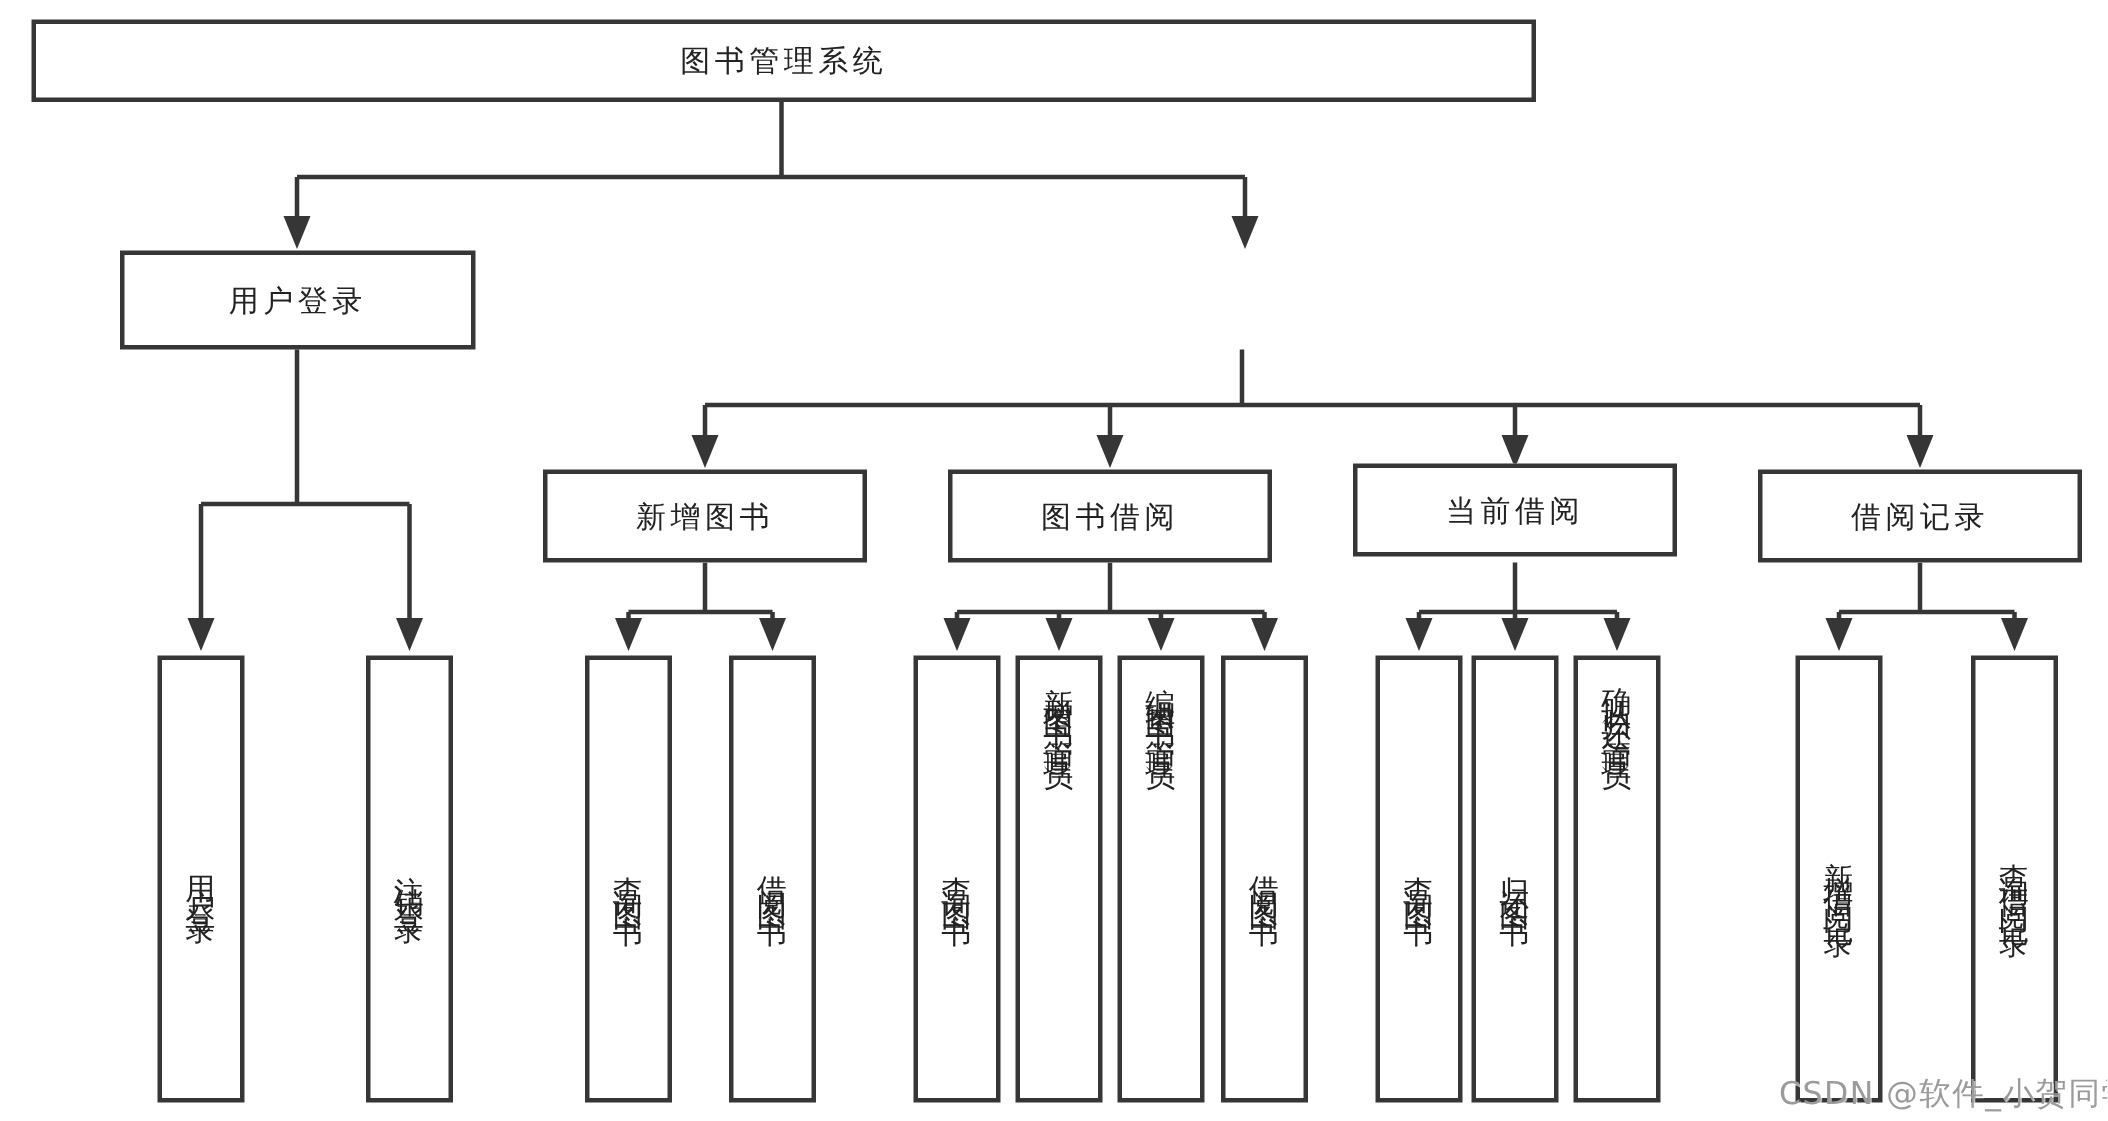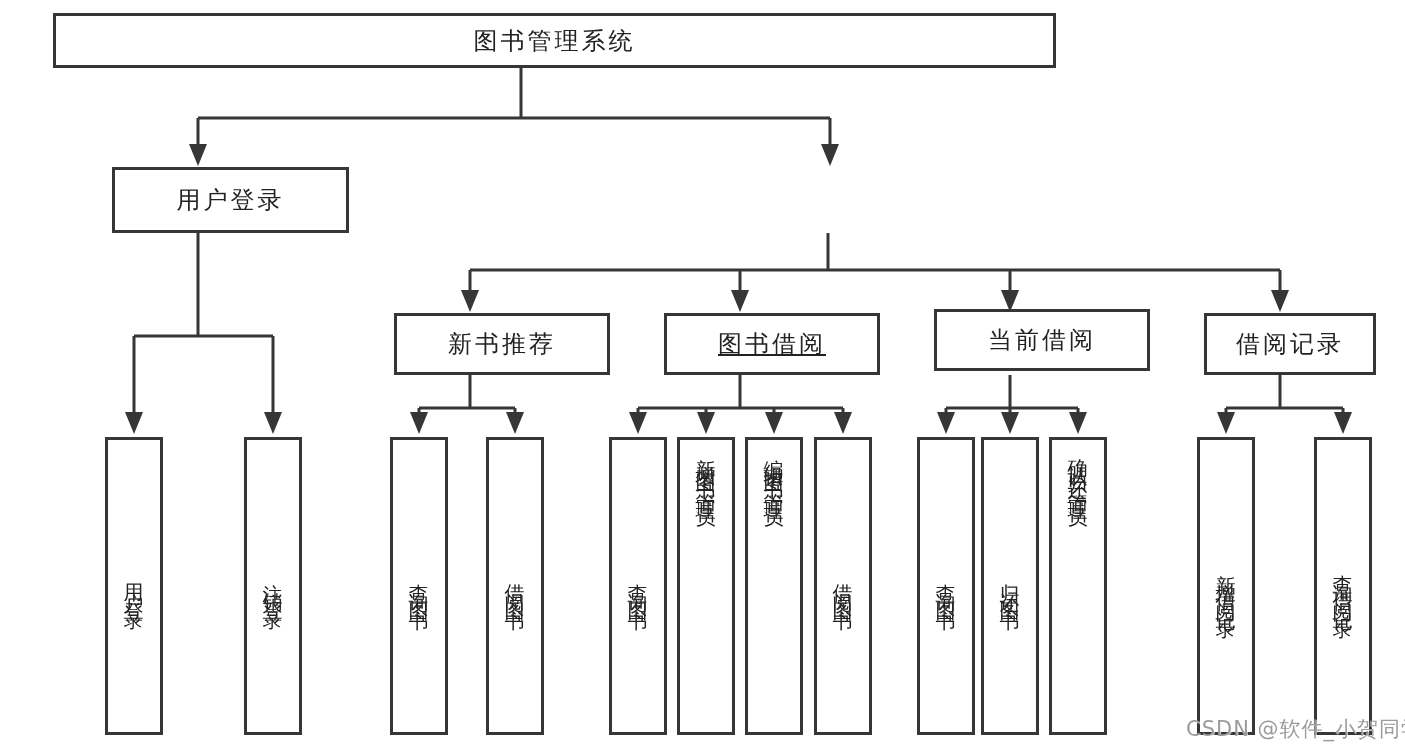--- a/index.html
+++ b/index.html
@@ -22,24 +22,23 @@
     box-sizing: border-box;
     border: 3px solid #363636;
     background: #ffffff;
     color: #222222;
     display: flex;
     align-items: center;
     justify-content: center;
     z-index: 2;
   }
   .h-box {
-    font-size: 24px;
+    font-size: 20px;
     letter-spacing: 3px;
     white-space: nowrap;
-    margin-left: 32px;
   }
   .v-box {
     writing-mode: vertical-rl;
     text-orientation: mixed;
     font-size: 20px;
     letter-spacing: 9px;
     line-height: 1;
   }
   .v-box.top-align {
     justify-content: flex-start;
@@ -93,24 +92,24 @@
       <polygon points="1069,412 1087,412 1078,434"></polygon>
       <polygon points="1217,412 1235,412 1226,434"></polygon>
       <polygon points="1334,412 1352,412 1343,434"></polygon>
     </g>
   </svg>
 
   <div class="box h-box" style="left:21px; top:13px; width:1003px; height:55px;">图书管理系统</div>
 
   <div class="box h-box" style="left:80px; top:167px; width:237px; height:66px;">用户登录</div>
 
-  <div class="box h-box" style="left:362px; top:313px; width:216px; height:62px;">新书推荐</div>
-  <div class="box h-box" style="left:632px; top:313px; width:216px; height:62px;text-decoration:underline;">图书借阅</div>
+  <div class="box h-box" style="left:362px; top:313px; width:216px; height:62px;">新增图书</div>
+  <div class="box h-box" style="left:632px; top:313px; width:216px; height:62px;">图书借阅</div>
   <div class="box h-box" style="left:902px; top:309px; width:216px; height:62px;">当前借阅</div>
-  <div class="box h-box" style="left:1172px; top:313px; width:172px; height:62px;">借阅记录</div>
+  <div class="box h-box" style="left:1172px; top:313px; width:216px; height:62px;">借阅记录</div>
 
   <div class="box v-box" style="left:105px; top:437px; width:58px; height:298px;">用户登录</div>
   <div class="box v-box" style="left:244px; top:437px; width:58px; height:298px;">注销登录</div>
 
   <div class="box v-box" style="left:390px; top:437px; width:58px; height:298px;">查询图书</div>
   <div class="box v-box" style="left:486px; top:437px; width:58px; height:298px;">借阅图书</div>
 
   <div class="box v-box" style="left:609px; top:437px; width:58px; height:298px;">查询图书</div>
   <div class="box v-box top-align" style="left:677px; top:437px; width:58px; height:298px;">新增图书（管理员）</div>
   <div class="box v-box top-align" style="left:745px; top:437px; width:58px; height:298px;">编辑图书（管理员）</div>

